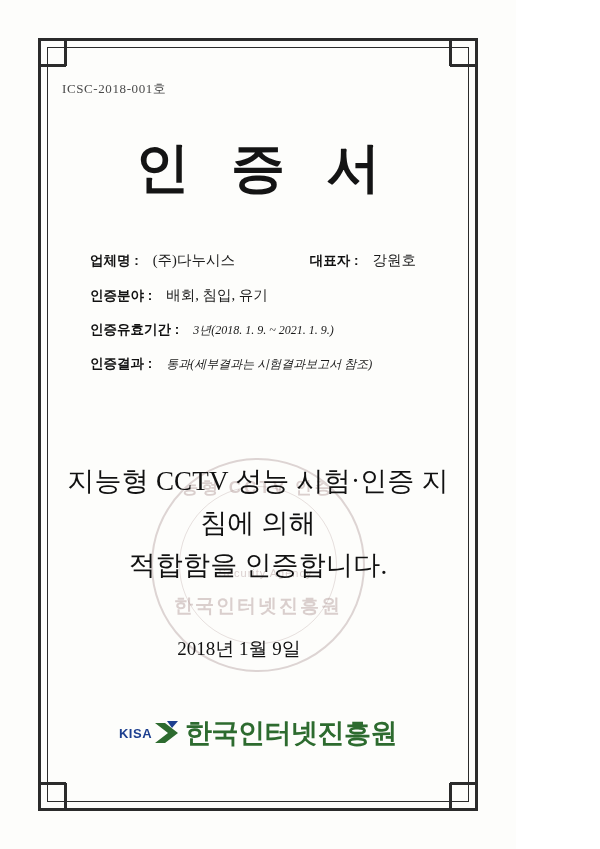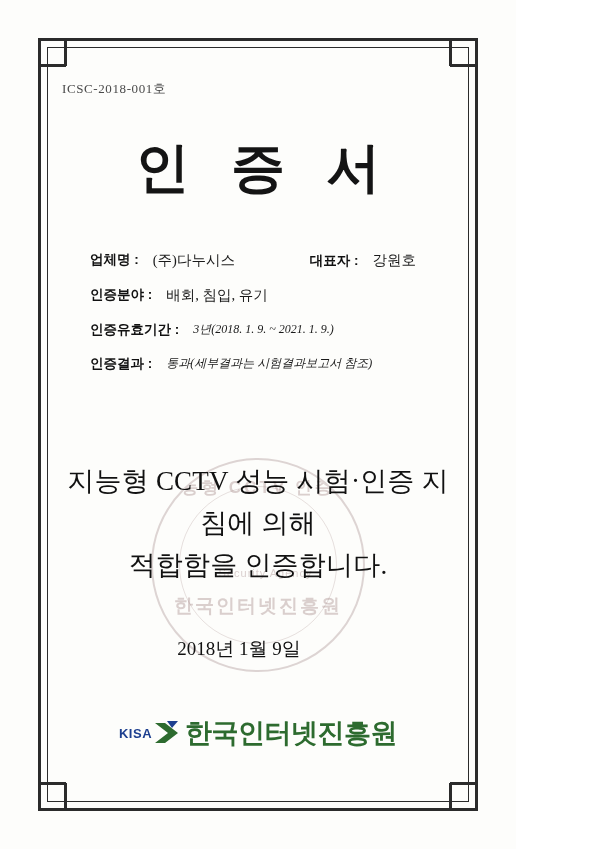--- a/index.html
+++ b/index.html
@@ -91,21 +91,21 @@
     text-indent: 14px;
   }
 
   .fields {
     margin-top: 46px;
     padding-left: 28px;
   }
 
   .field-row {
     display: flex;
-    align-items: flex-start;
+    align-items: center;
     margin-bottom: 16px;
     font-size: 14.5px;
   }
   .field-label {
     font-family: "Liberation Sans", sans-serif;
     font-weight: bold;
     font-size: 13.5px;
     color: #111;
     white-space: nowrap;
   }

